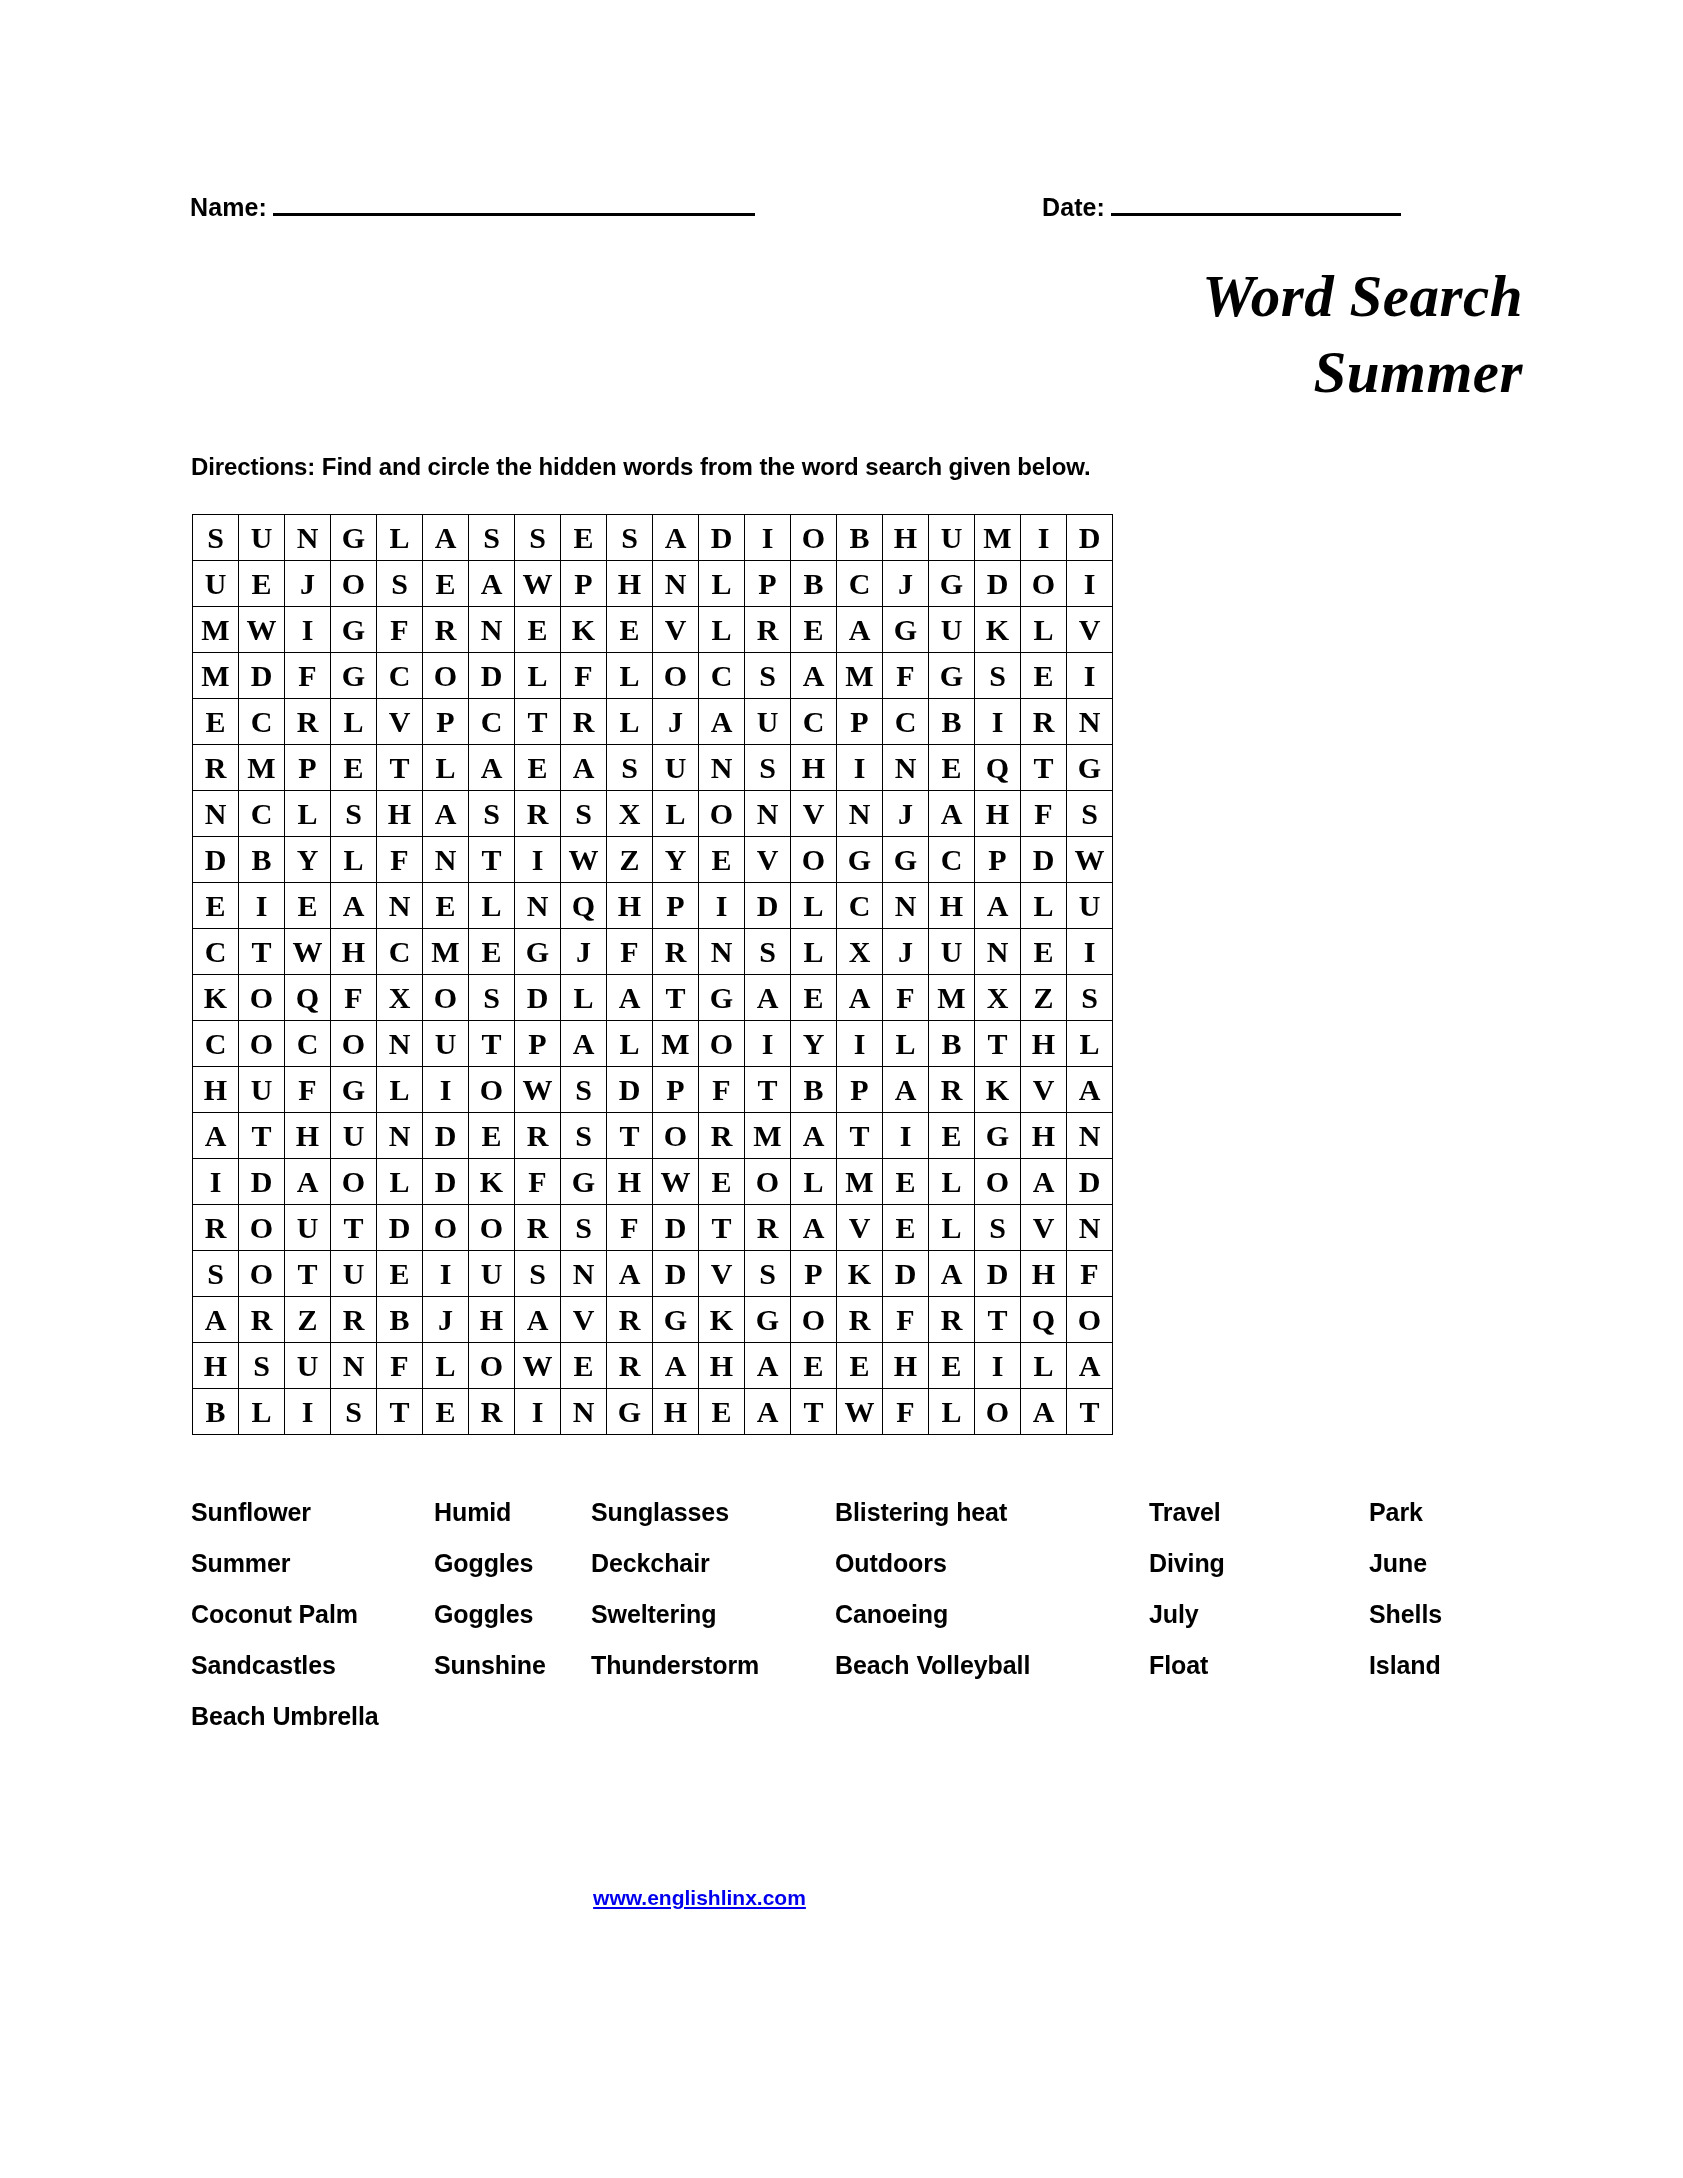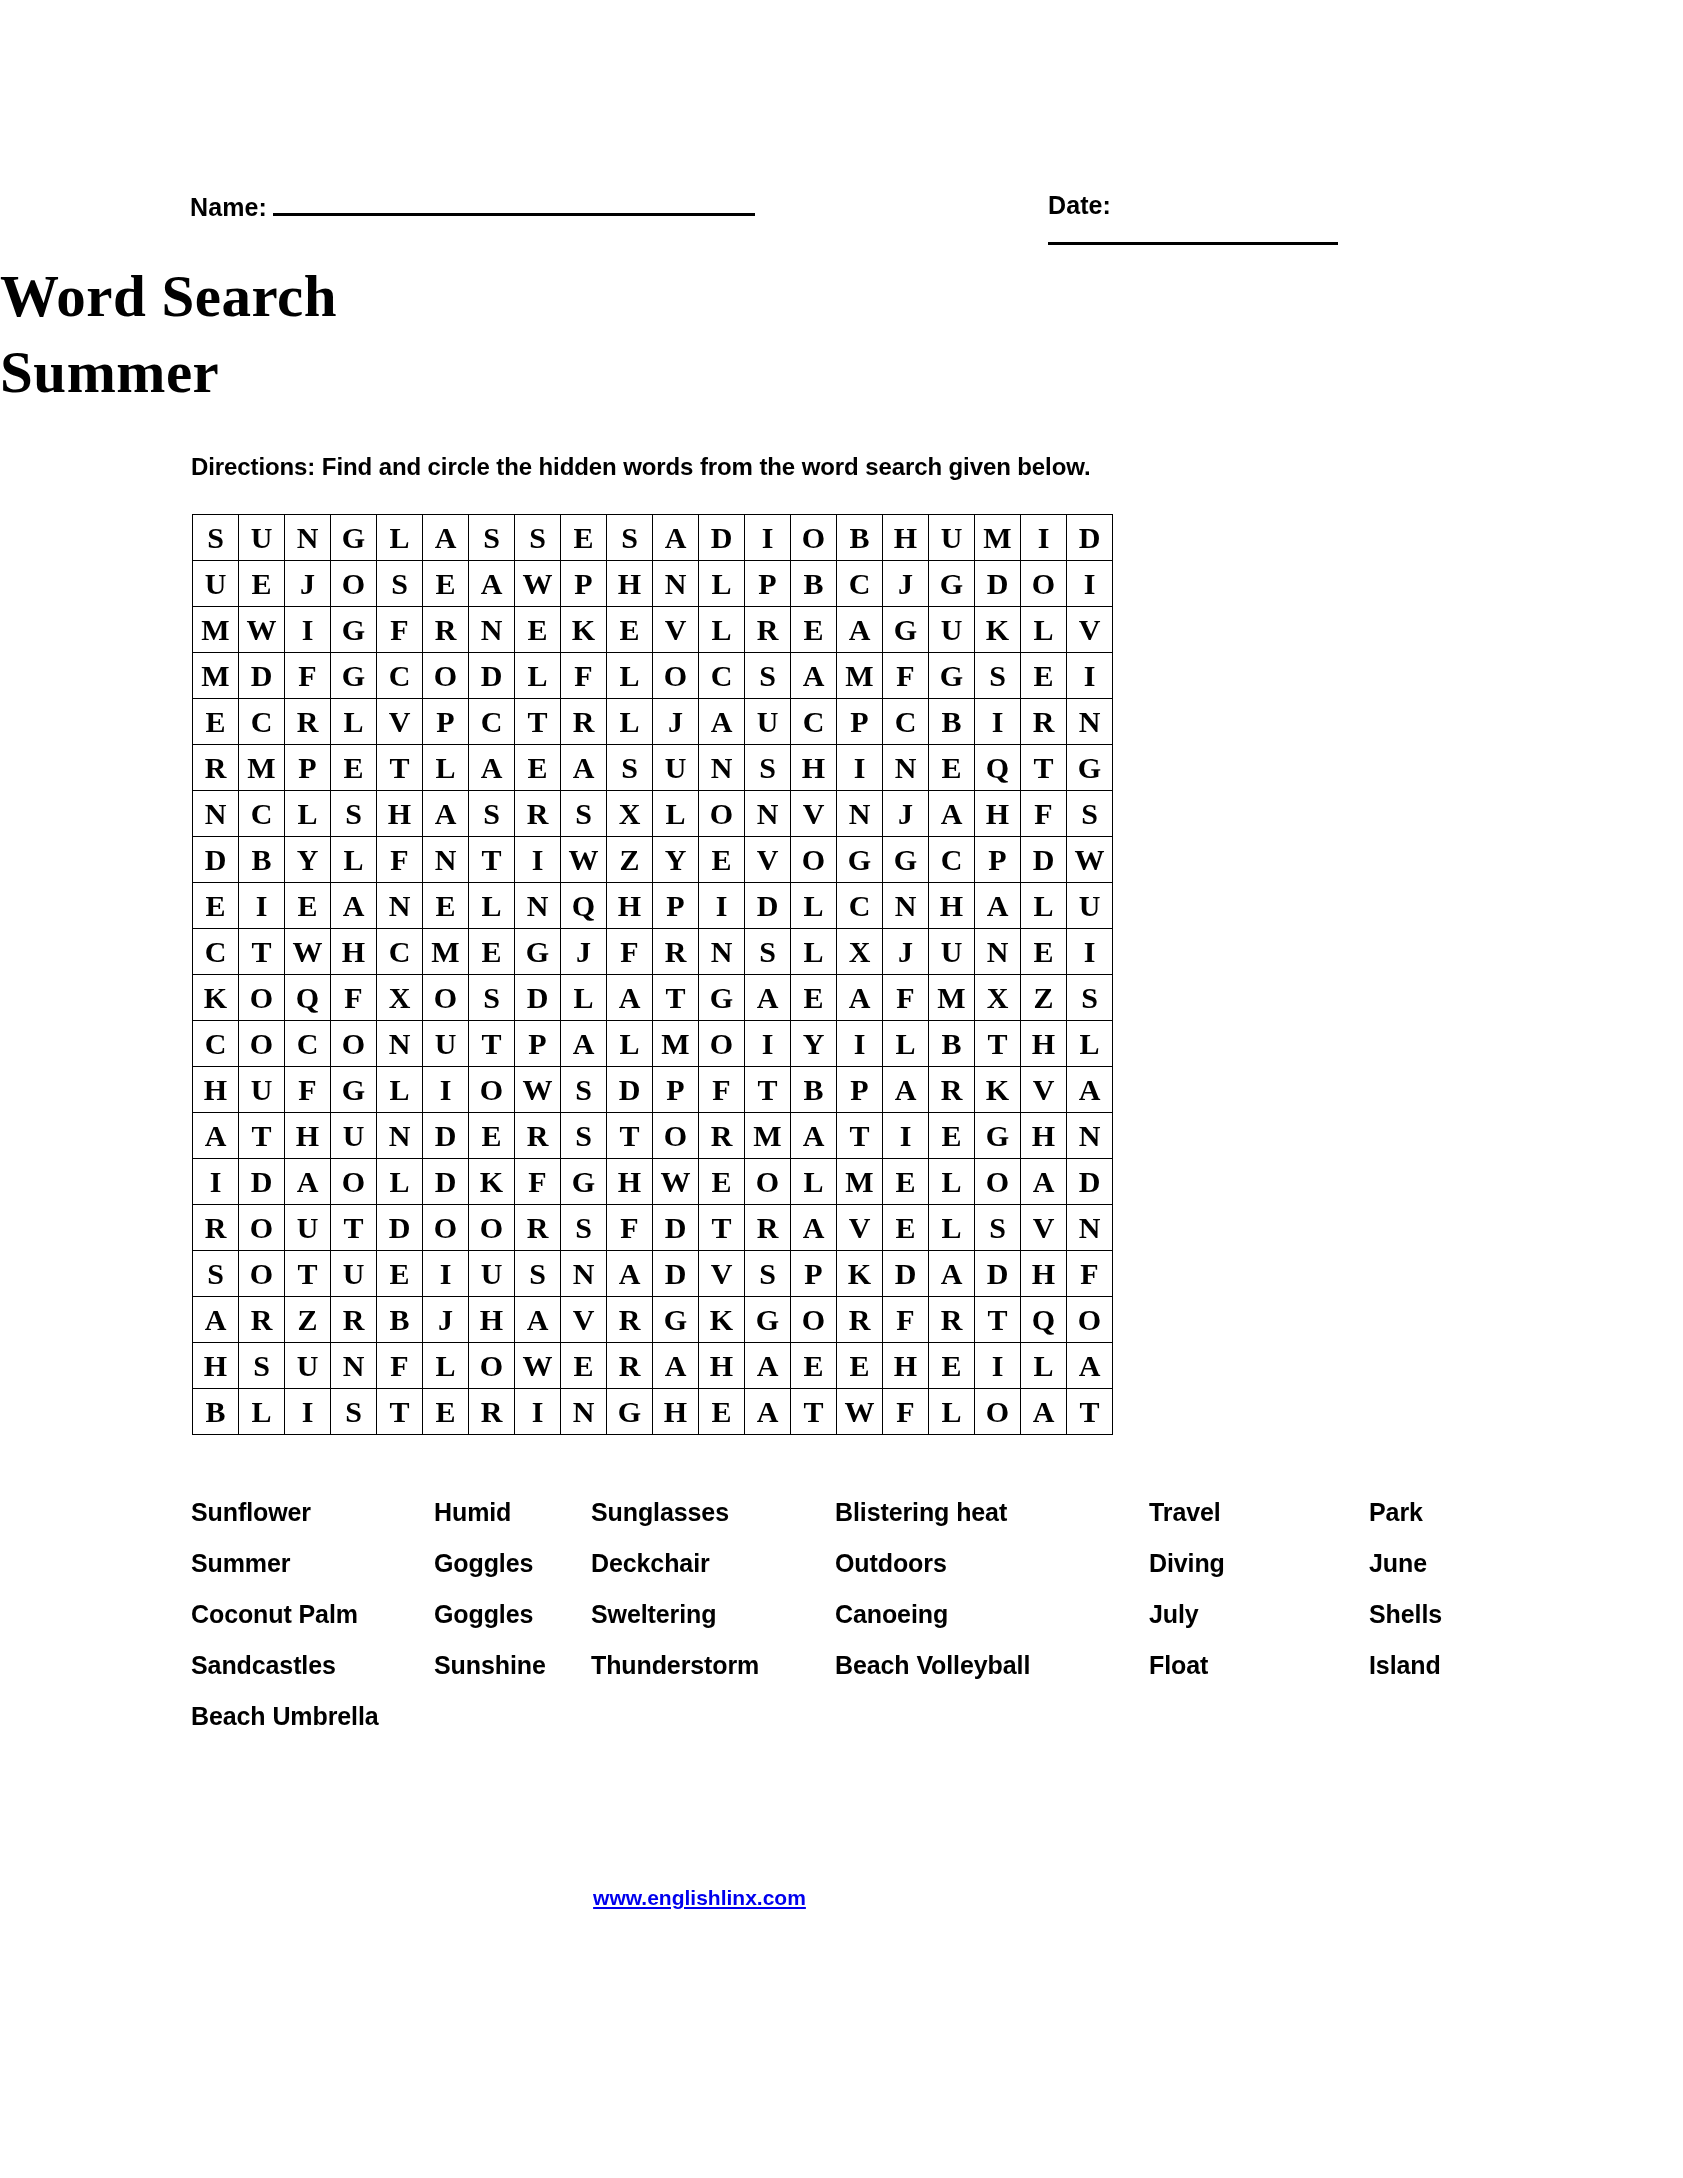--- a/index.html
+++ b/index.html
@@ -32,21 +32,21 @@
     width: 1247px;
     height: 42px;
   }
   .nd-group {
     position: absolute;
     display: flex;
     align-items: baseline;
     white-space: nowrap;
   }
   .nd-group.name { left: 0px; top: 0px; }
-  .nd-group.date { left: 852px; top: 0px; flex-direction: column; }
+  .nd-group.date { left: 852px; top: 0px; }
 
   .nd-label {
     font-size: 25px;
     font-weight: bold;
     letter-spacing: 0.1px;
     font-family: "Liberation Sans", sans-serif;
   }
   .nd-rule {
     display: inline-block;
     border-bottom: 3px solid #000;
@@ -55,21 +55,22 @@
   }
   .nd-rule.name-rule { width: 482px; }
   .nd-rule.date-rule { width: 290px; }
 
   
   .title-block {
     position: absolute;
     left: 0;
     top: 259px;
     width: 1523px;
-    text-align: left;
+    text-align: right;
+    font-style: italic;
   }
   .title-main, .title-sub {
     font-family: "Liberation Serif", serif;
     font-weight: bold;
     font-size: 59px;
     line-height: 75px;
     letter-spacing: 0.5px;
     margin: 0;
   }
   .title-sub {

